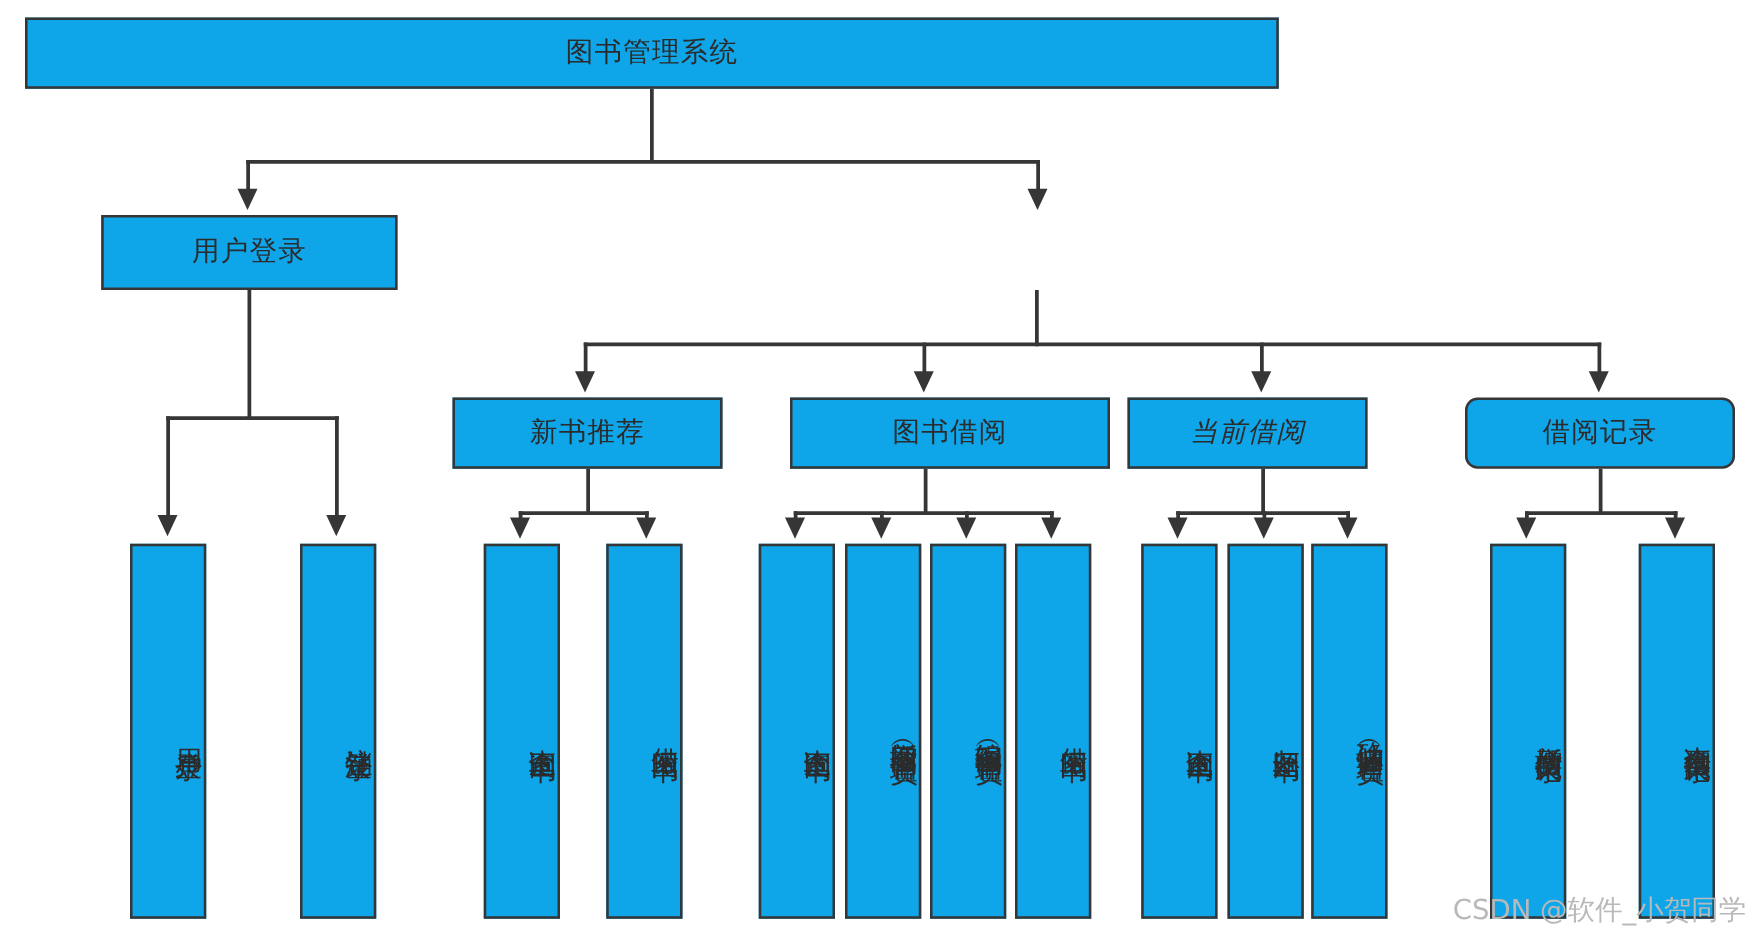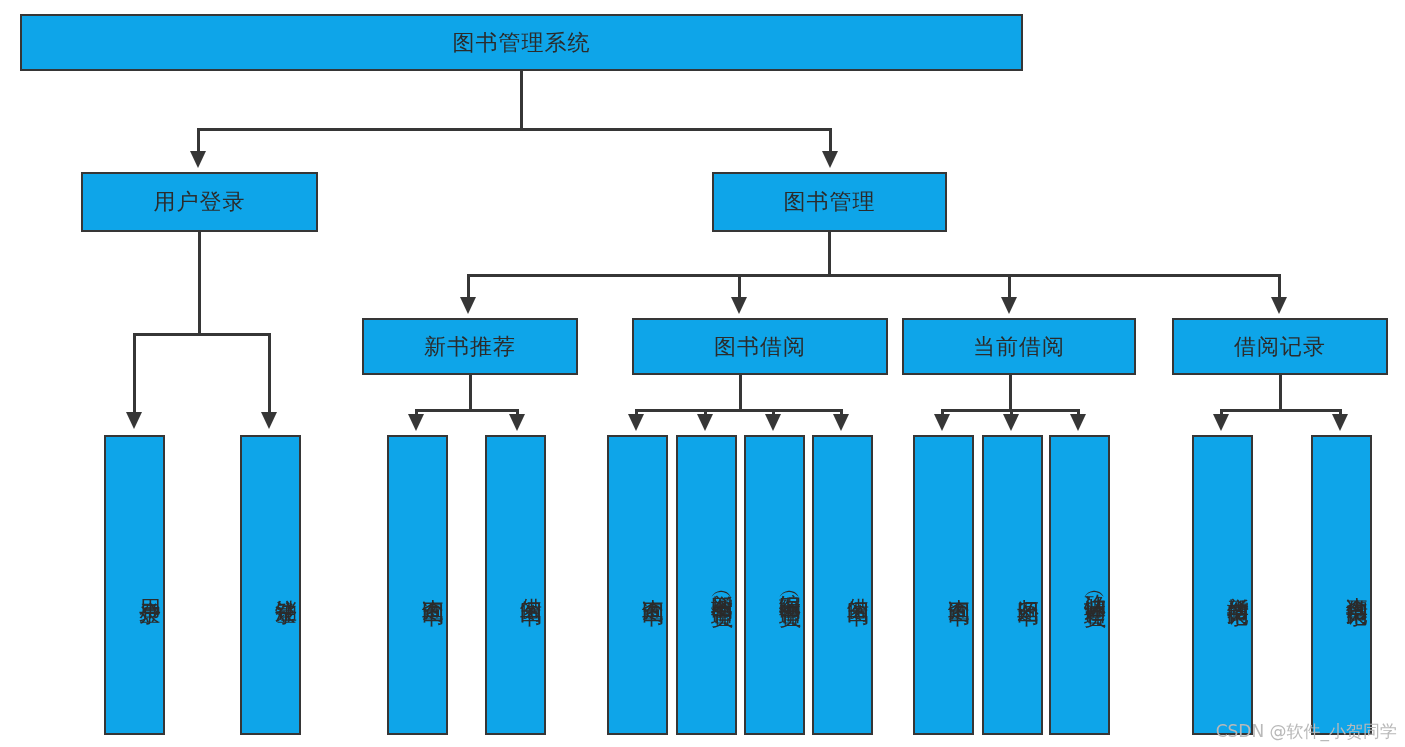--- a/index.html
+++ b/index.html
@@ -60,21 +60,21 @@
     height: 0;
     border-left: 8px solid transparent;
     border-right: 8px solid transparent;
     border-top: 17px solid #363636;
   }
   
   #watermark {
     position: absolute;
     right: 8px;
     bottom: 4px;
-    font-size: 17px;
+    font-size: 22px;
     color: #b9b9b9;
     white-space: nowrap;
     font-family: "DejaVu Sans", "Liberation Sans", sans-serif;
   }
 </style>
 </head>
 <body>
 
 <div id="canvas">
 
@@ -86,23 +86,20 @@
   <div class="conn hline" style="left:197px; top:128px; width:635px;"></div>
   <div class="conn vline" style="left:197px; top:128px; height:24px;"></div>
   <div class="arrow" style="left:190px; top:151px;"></div>
   <div class="conn vline" style="left:829px; top:128px; height:24px;"></div>
   <div class="arrow" style="left:822px; top:151px;"></div>
 
   <div class="node h" style="left:81px; top:172px; width:237px; height:60px;">
     <span class="lbl">用户登录</span>
   </div>
 
-  <div class="node h" style="left:712px; top:172px; width:235px; height:60px;">
-    <span class="lbl">图书管理</span>
-  </div>
 
   <div class="conn vline" style="left:198px; top:232px; height:103px;"></div>
   <div class="conn hline" style="left:133px; top:333px; width:138px;"></div>
   <div class="conn vline" style="left:133px; top:333px; height:80px;"></div>
   <div class="arrow" style="left:126px; top:412px;"></div>
   <div class="conn vline" style="left:268px; top:333px; height:80px;"></div>
   <div class="arrow" style="left:261px; top:412px;"></div>
 
   <div class="conn vline" style="left:828px; top:232px; height:45px;"></div>
   <div class="conn hline" style="left:467px; top:274px; width:814px;"></div>
@@ -114,24 +111,24 @@
   <div class="arrow" style="left:1001px; top:297px;"></div>
   <div class="conn vline" style="left:1278px; top:274px; height:24px;"></div>
   <div class="arrow" style="left:1271px; top:297px;"></div>
 
   <div class="node h" style="left:362px; top:318px; width:216px; height:57px;justify-content:center;">
     <span class="lbl">新书推荐</span>
   </div>
   <div class="node h" style="left:632px; top:318px; width:256px; height:57px;">
     <span class="lbl">图书借阅</span>
   </div>
-  <div class="node h" style="left:902px; top:318px; width:234px; height:57px;">
+  <div class="node h" style="left:902px; top:318px; width:192px; height:57px;font-style:italic;">
     <span class="lbl">当前借阅</span>
   </div>
-  <div class="node h" style="left:1172px; top:318px; width:216px; height:57px;">
+  <div class="node h" style="left:1172px; top:318px; width:216px; height:57px;border-radius:10px;">
     <span class="lbl">借阅记录</span>
   </div>
 
   <div class="conn vline" style="left:469px; top:375px; height:36px;"></div>
   <div class="conn hline" style="left:415px; top:409px; width:104px;"></div>
   <div class="conn vline" style="left:415px; top:409px; height:6px;"></div>
   <div class="arrow" style="left:408px; top:414px;"></div>
   <div class="conn vline" style="left:516px; top:409px; height:6px;"></div>
   <div class="arrow" style="left:509px; top:414px;"></div>
 

